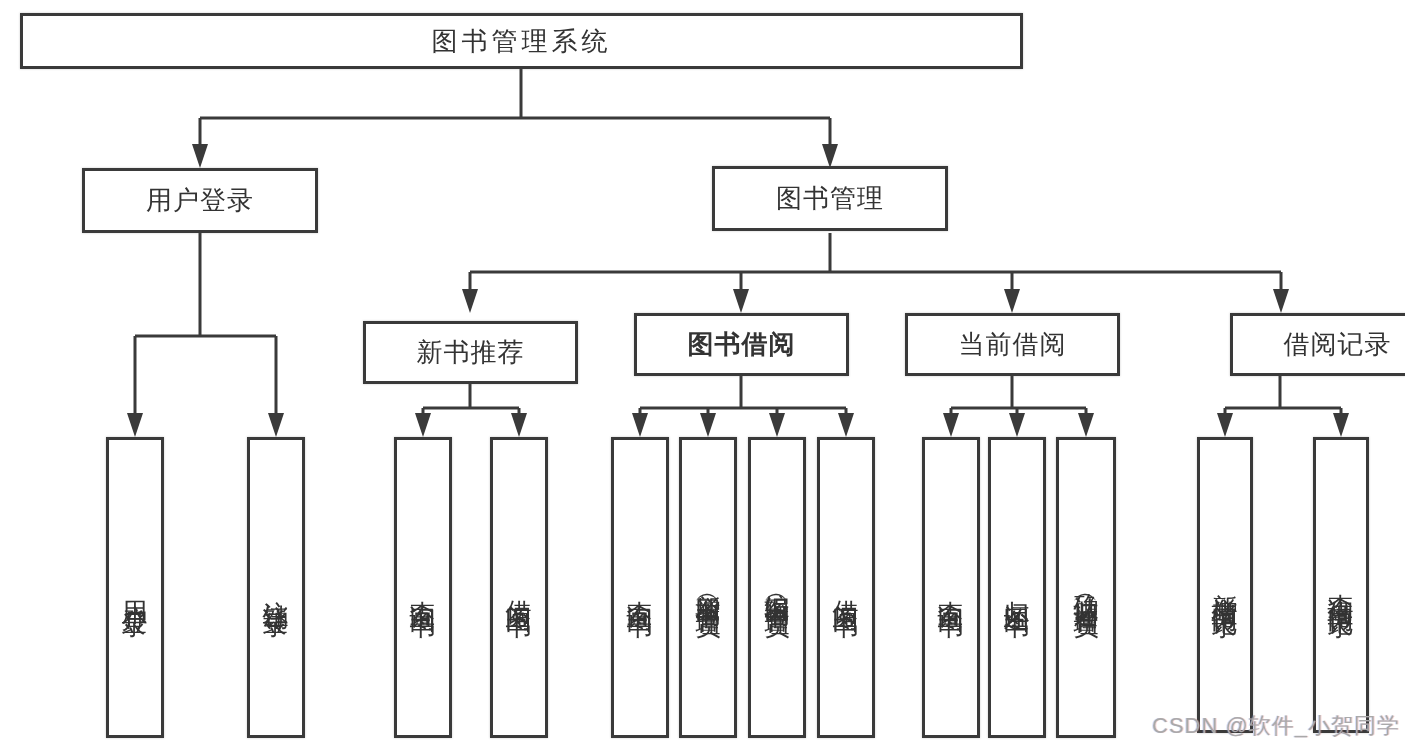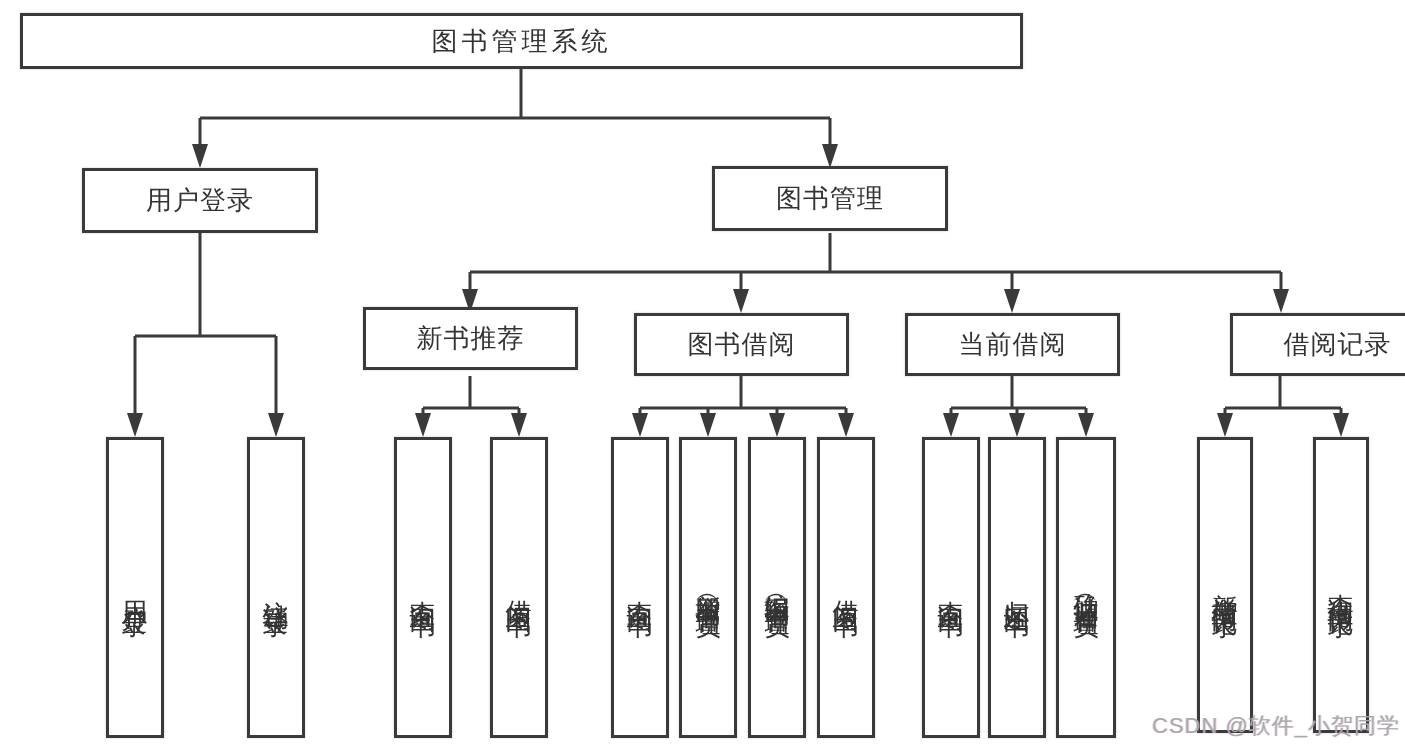--- a/index.html
+++ b/index.html
@@ -88,22 +88,22 @@
              M1078 413 L1094 413 L1086 437 Z
              M1217 413 L1233 413 L1225 437 Z
              M1333 413 L1349 413 L1341 437 Z"></path>
   </svg>
 
   <div class="node hbox root" style="left:20px; top:13px; width:1003px; height:56px;">图书管理系统</div>
 
   <div class="node hbox" style="left:82px; top:168px; width:236px; height:65px;">用户登录</div>
   <div class="node hbox" style="left:712px; top:166px; width:236px; height:65px;">图书管理</div>
 
-  <div class="node hbox" style="left:363px; top:307px; width:215px; height:63px;">新书推荐</div>
-  <div class="node hbox" style="left:634px; top:313px; width:215px; height:63px;">图书借阅</div>
+  <div class="node hbox" style="left:363px; top:321px; width:215px; height:63px;">新书推荐</div>
+  <div class="node hbox" style="left:634px; top:313px; width:215px; height:63px;font-weight:bold;">图书借阅</div>
   <div class="node hbox" style="left:905px; top:313px; width:215px; height:63px;">当前借阅</div>
   <div class="node hbox" style="left:1230px; top:313px; width:215px; height:63px;">借阅记录</div>
 
   <div class="node vbox" style="left:106px; top:437px; width:58px; height:301px;">用户登录</div>
   <div class="node vbox" style="left:247px; top:437px; width:58px; height:301px;">注销登录</div>
 
   <div class="node vbox" style="left:394px; top:437px; width:58px; height:301px;">查询图书</div>
   <div class="node vbox" style="left:490px; top:437px; width:58px; height:301px;">借阅图书</div>
 
   <div class="node vbox" style="left:611px; top:437px; width:58px; height:301px;">查询图书</div>

